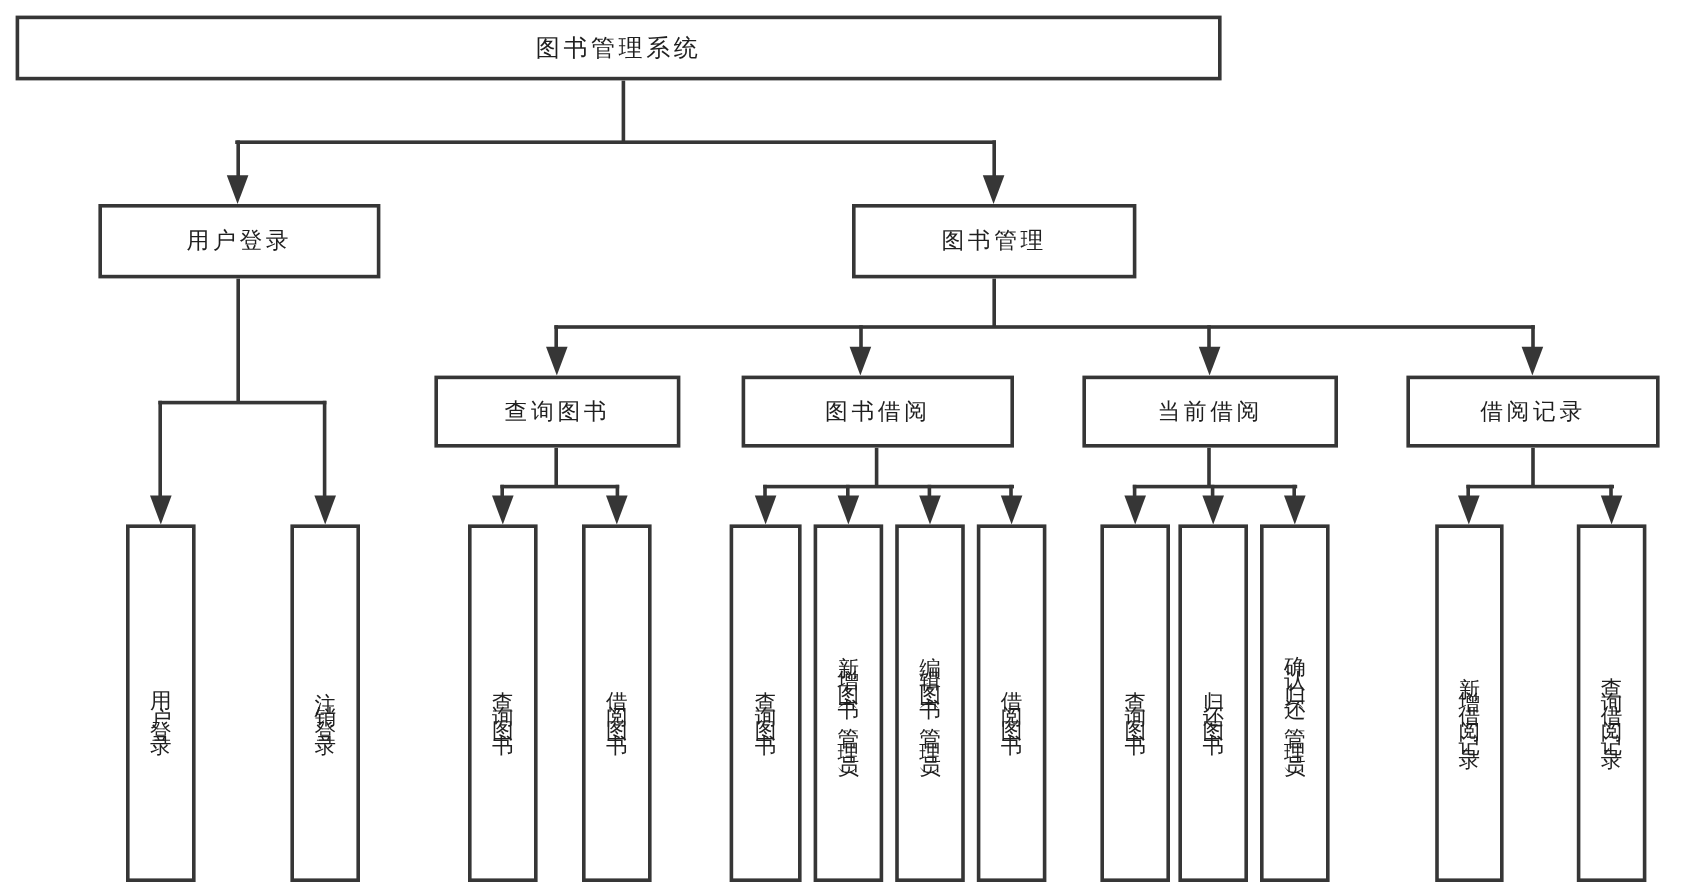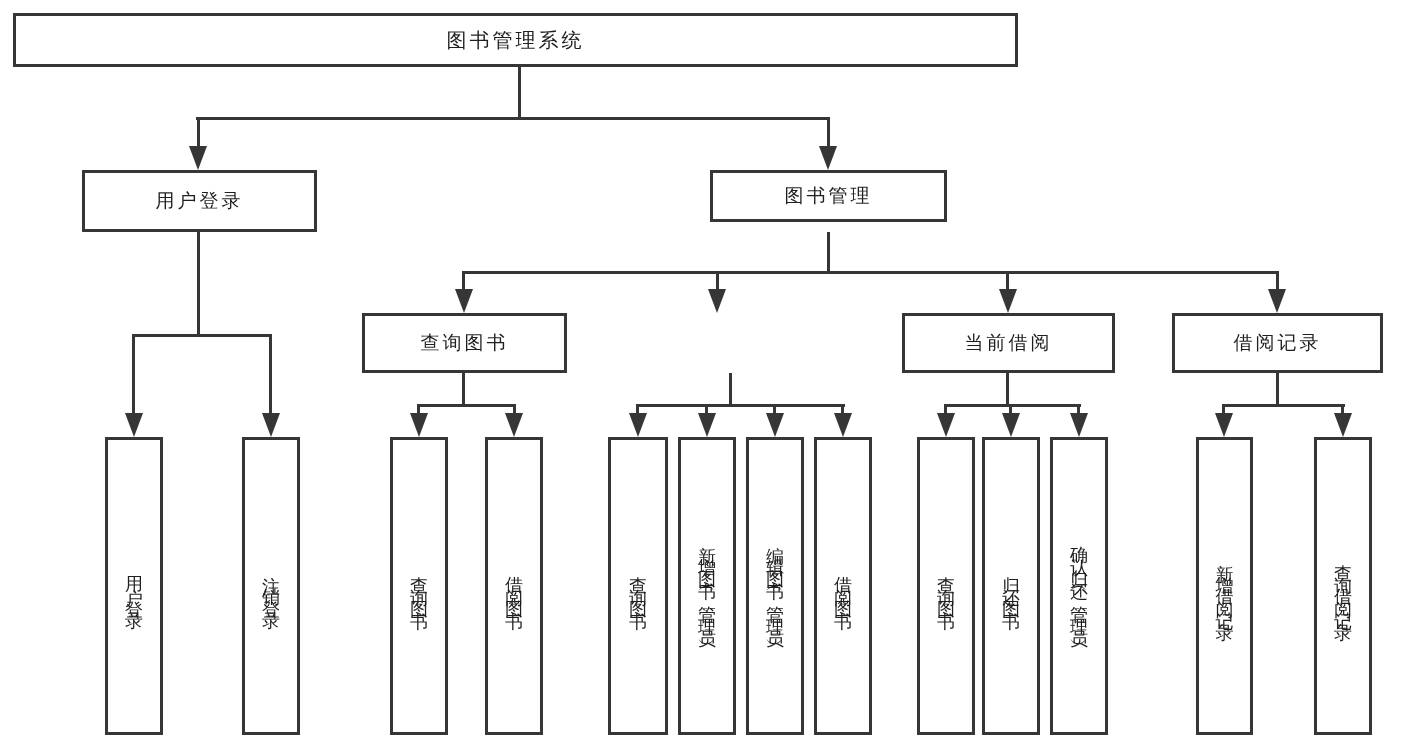--- a/index.html
+++ b/index.html
@@ -36,28 +36,31 @@
 <div class="canvas">
 
   <div class="box" style="left:13px;top:13px;width:1005px;height:54px">
     <span class="rootlabel">图书管理系统</span>
   </div>
 
   <div class="box" style="left:82px;top:170px;width:235px;height:62px">
     <span class="hlabel">用户登录</span>
   </div>
 
-  <div class="box" style="left:710px;top:170px;width:237px;height:52px">
+  <div class="box" style="left:710px;top:170px;width:237px;height:62px">
     <span class="hlabel">图书管理</span>
   </div>
 
   <div class="box" style="left:362px;top:313px;width:205px;height:60px">
     <span class="hlabel">查询图书</span>
   </div>
 
+  <div class="box" style="left:618px;top:313px;width:227px;height:60px">
+    <span class="hlabel">图书借阅</span>
+  </div>
 
   <div class="box" style="left:902px;top:313px;width:213px;height:60px">
     <span class="hlabel">当前借阅</span>
   </div>
 
   <div class="box" style="left:1172px;top:313px;width:211px;height:60px">
     <span class="hlabel">借阅记录</span>
   </div>
 
   <div class="box vbox" style="left:105px;top:437px;width:58px;height:298px">

